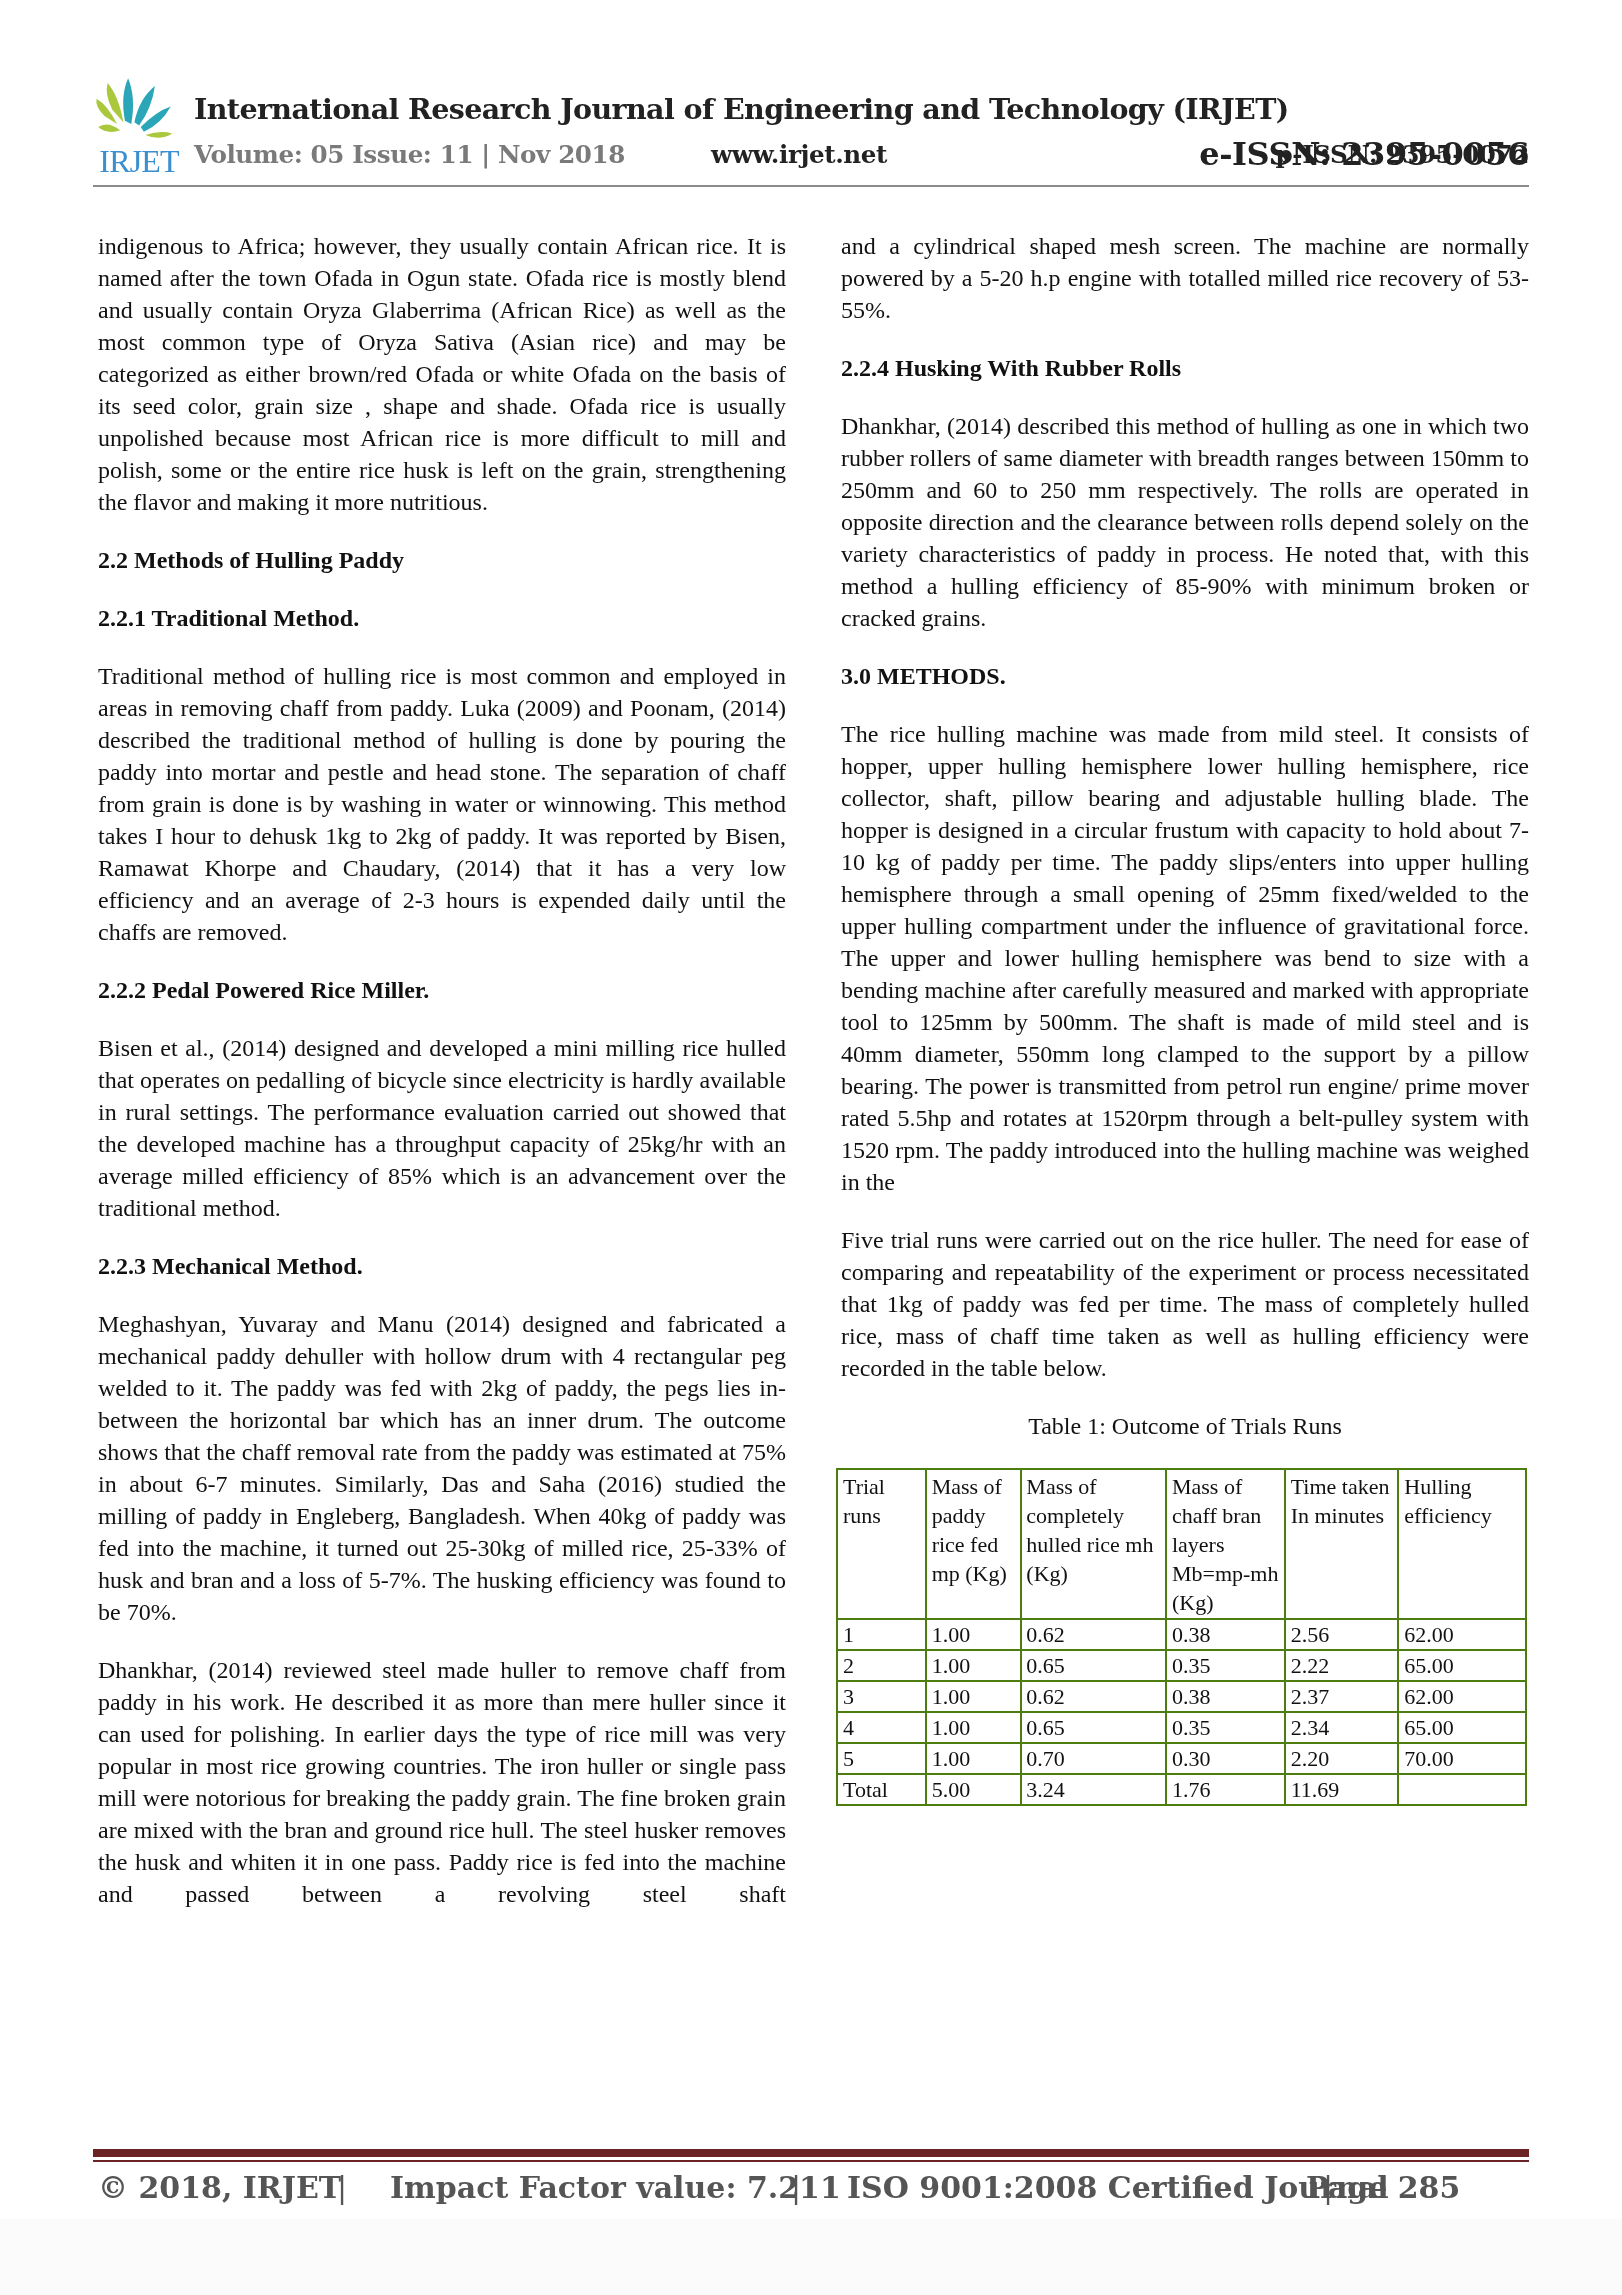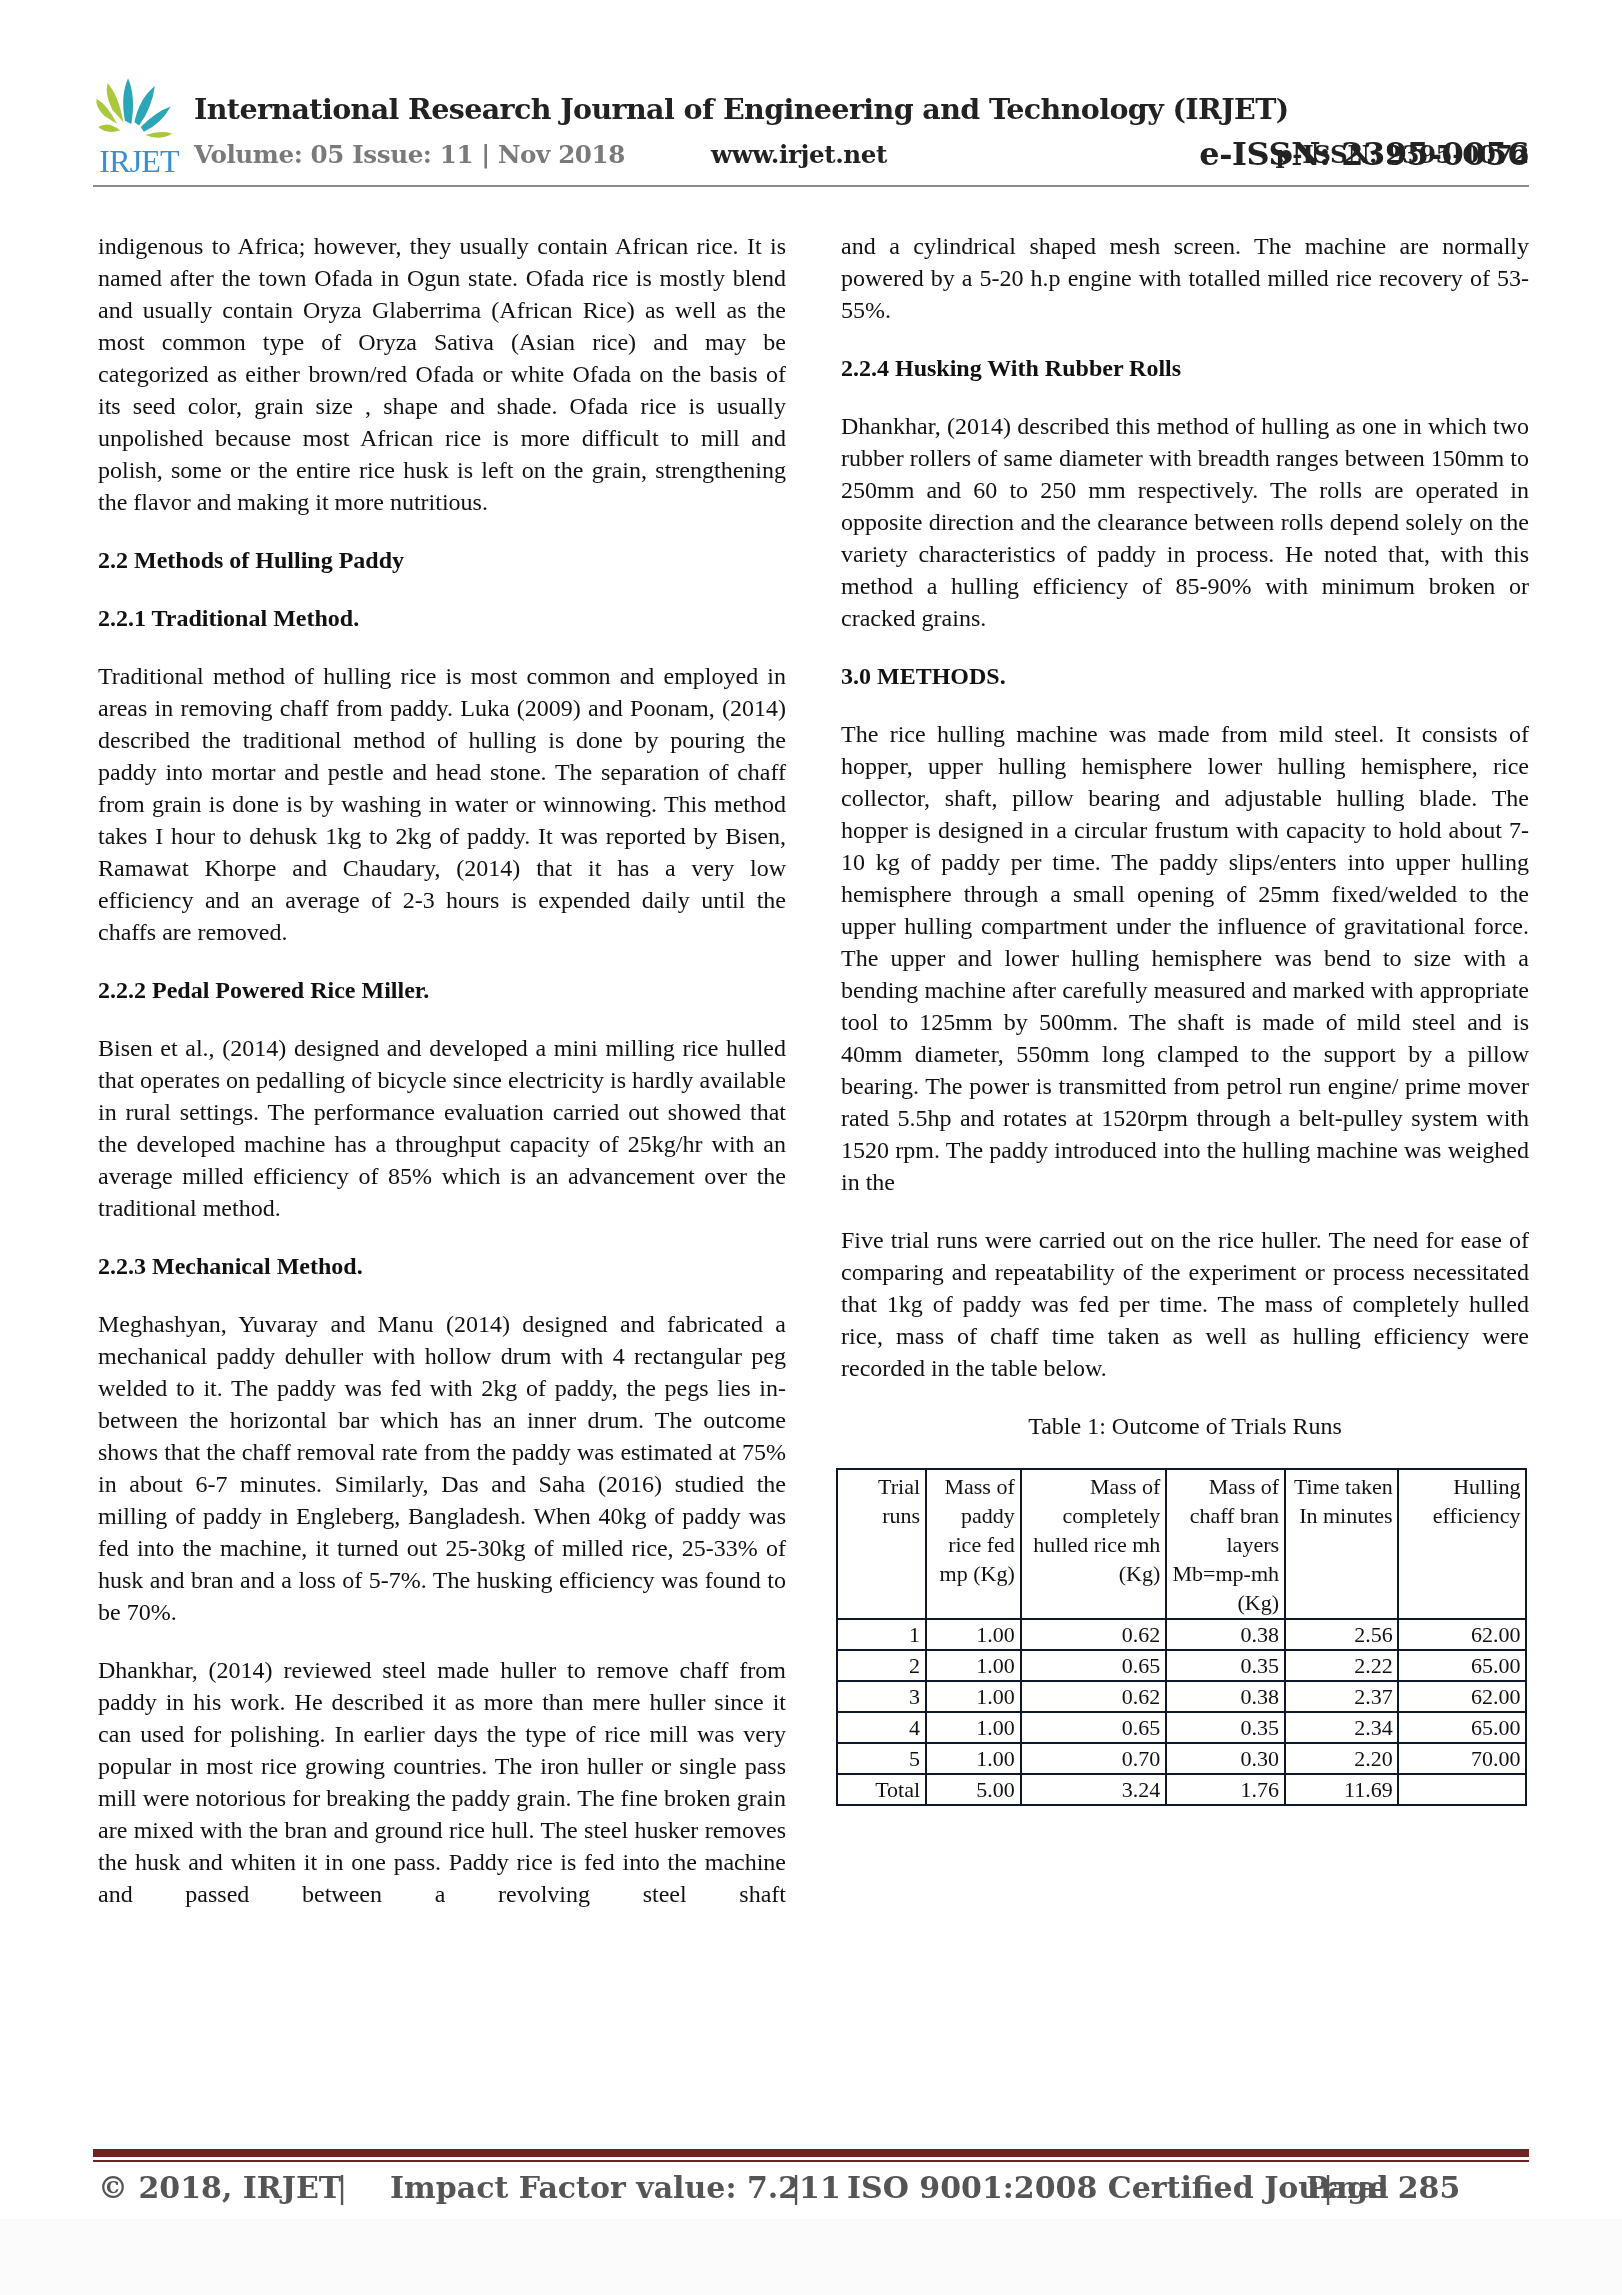--- a/index.html
+++ b/index.html
@@ -16,21 +16,21 @@
     .header-rule { position: absolute; left: 93px; top: 185px; width: 1436px; height: 2.4px; background: #8a8a8a; }
 
     .col { position: absolute; top: 230px; width: 688px; font-family: "Liberation Serif", serif; font-size: 24px; line-height: 32px; text-align: justify; }
     .col-left { left: 98px; }
     .col-right { left: 841px; }
     .col p { margin: 0 0 26px 0; }
     .col h3 { margin: 0 0 26px 0; font-size: 24px; font-weight: bold; line-height: 32px; }
 
     .table-caption { text-align: center; margin: 0 0 22px 0; }
     table.trials { border-collapse: collapse; width: 691px; margin-left: -4.8px; font-family: "Liberation Serif", serif; font-size: 22px; line-height: 29px; }
-    table.trials th, table.trials td { border: 2px solid #0f172a; text-align: right; vertical-align: top; padding: 1.6px 4.8px; font-weight: normal; }
+    table.trials th, table.trials td { border: 2px solid #4d7c0f; text-align: left; vertical-align: top; padding: 1.6px 4.8px; font-weight: normal; }
     table.trials td { padding: 0 4.8px; }
 
     .footer-rule-thick { position: absolute; left: 93px; top: 2149px; width: 1436px; height: 8px; background: #6b2323; }
     .footer-rule-thin { position: absolute; left: 93px; top: 2160px; width: 1436px; height: 2.4px; background: #6b2323; }
     .footer { position: absolute; left: 98px; top: 2170px; width: 1436px; height: 48px; font-family: "DejaVu Serif", serif; font-weight: bold; font-size: 30px; color: #555; white-space: nowrap; }
     .footer span { position: absolute; top: 0; }
     .bottom-band { position: absolute; left: 0; top: 2219px; width: 1623px; height: 77px; background: #fbfbfb; }
   </style>
 </head>
 <body>

